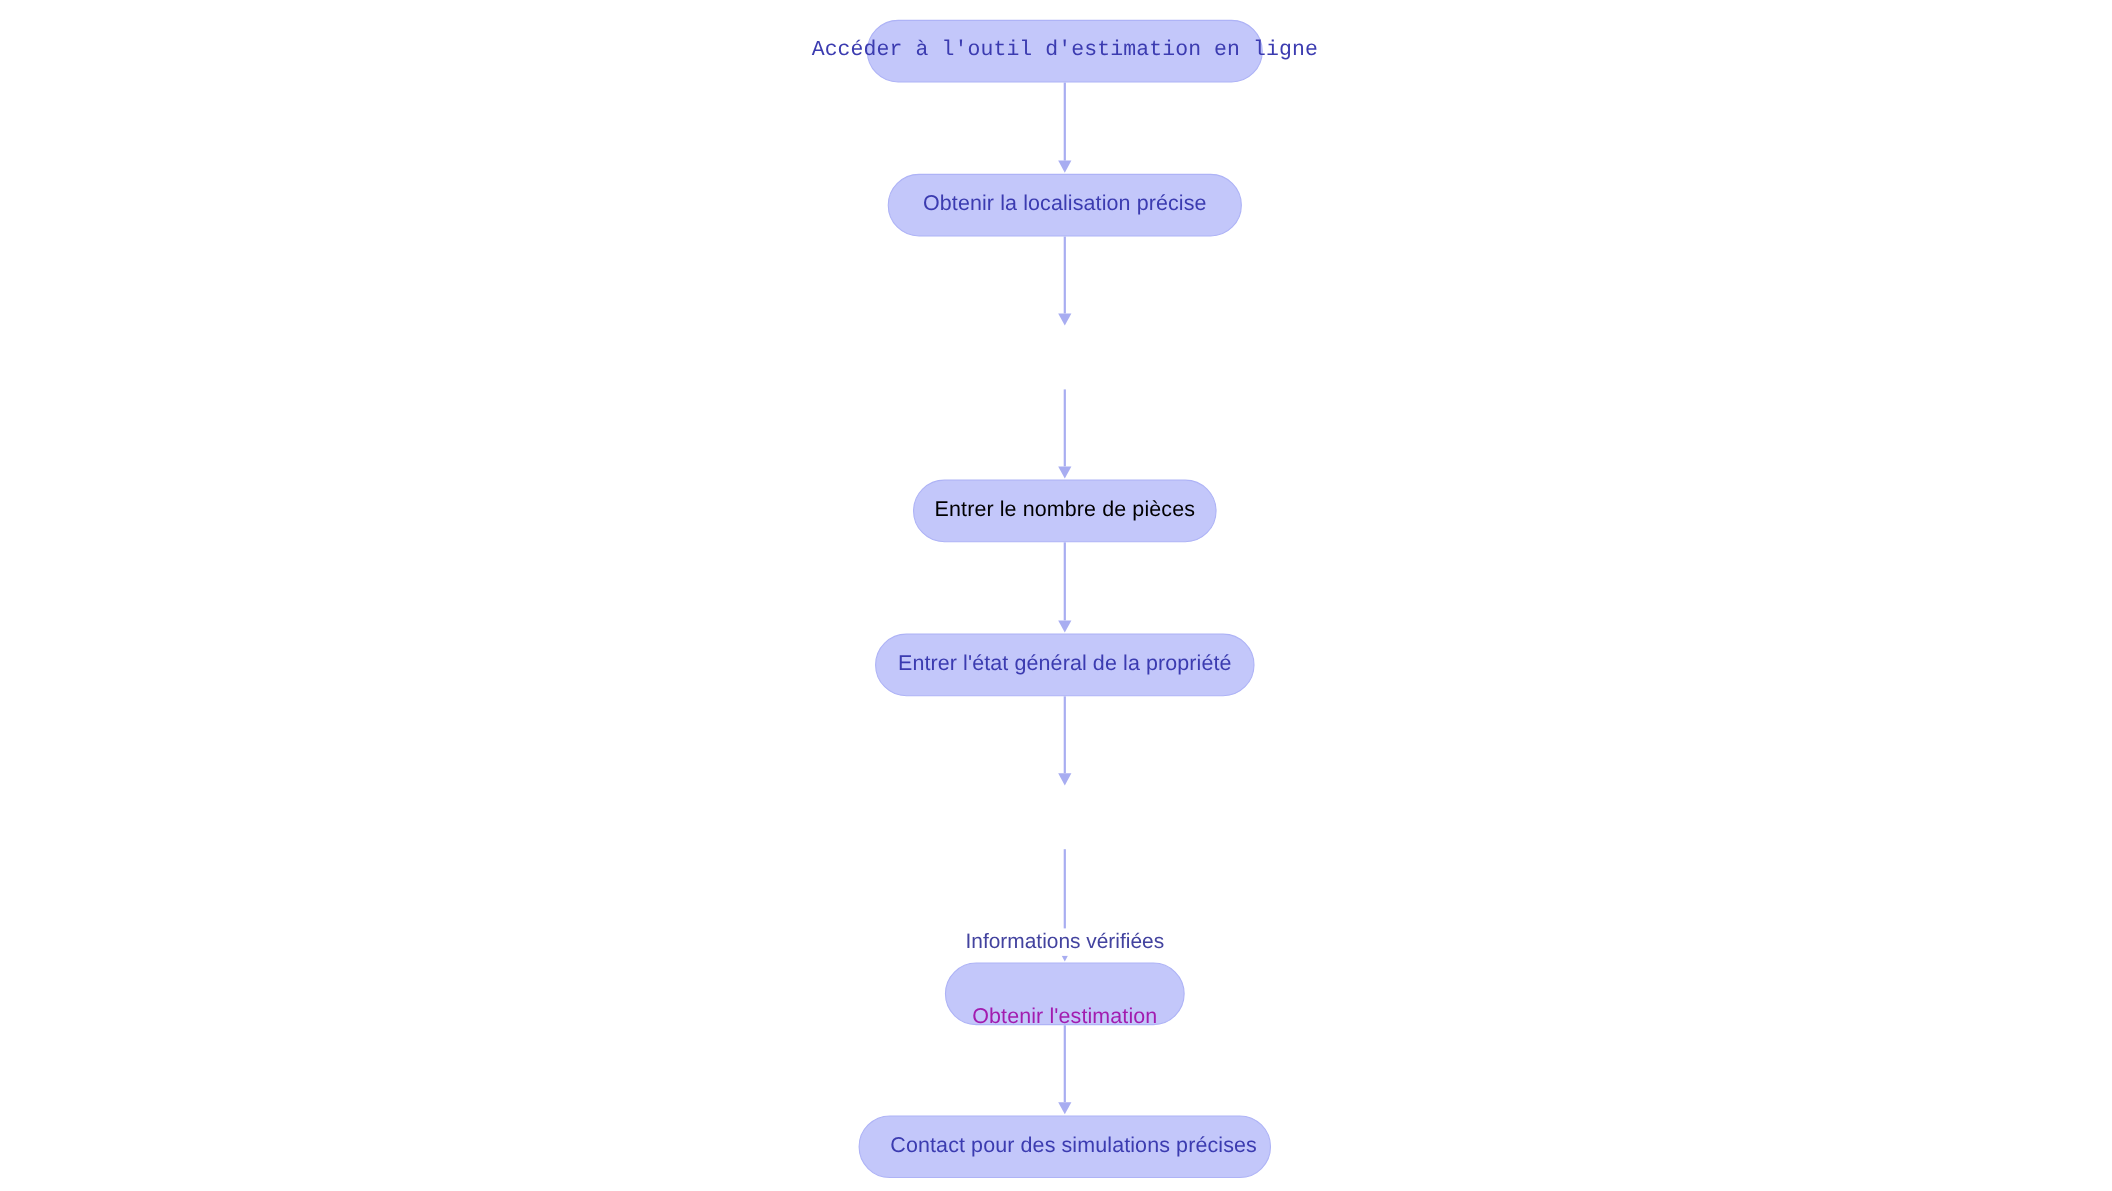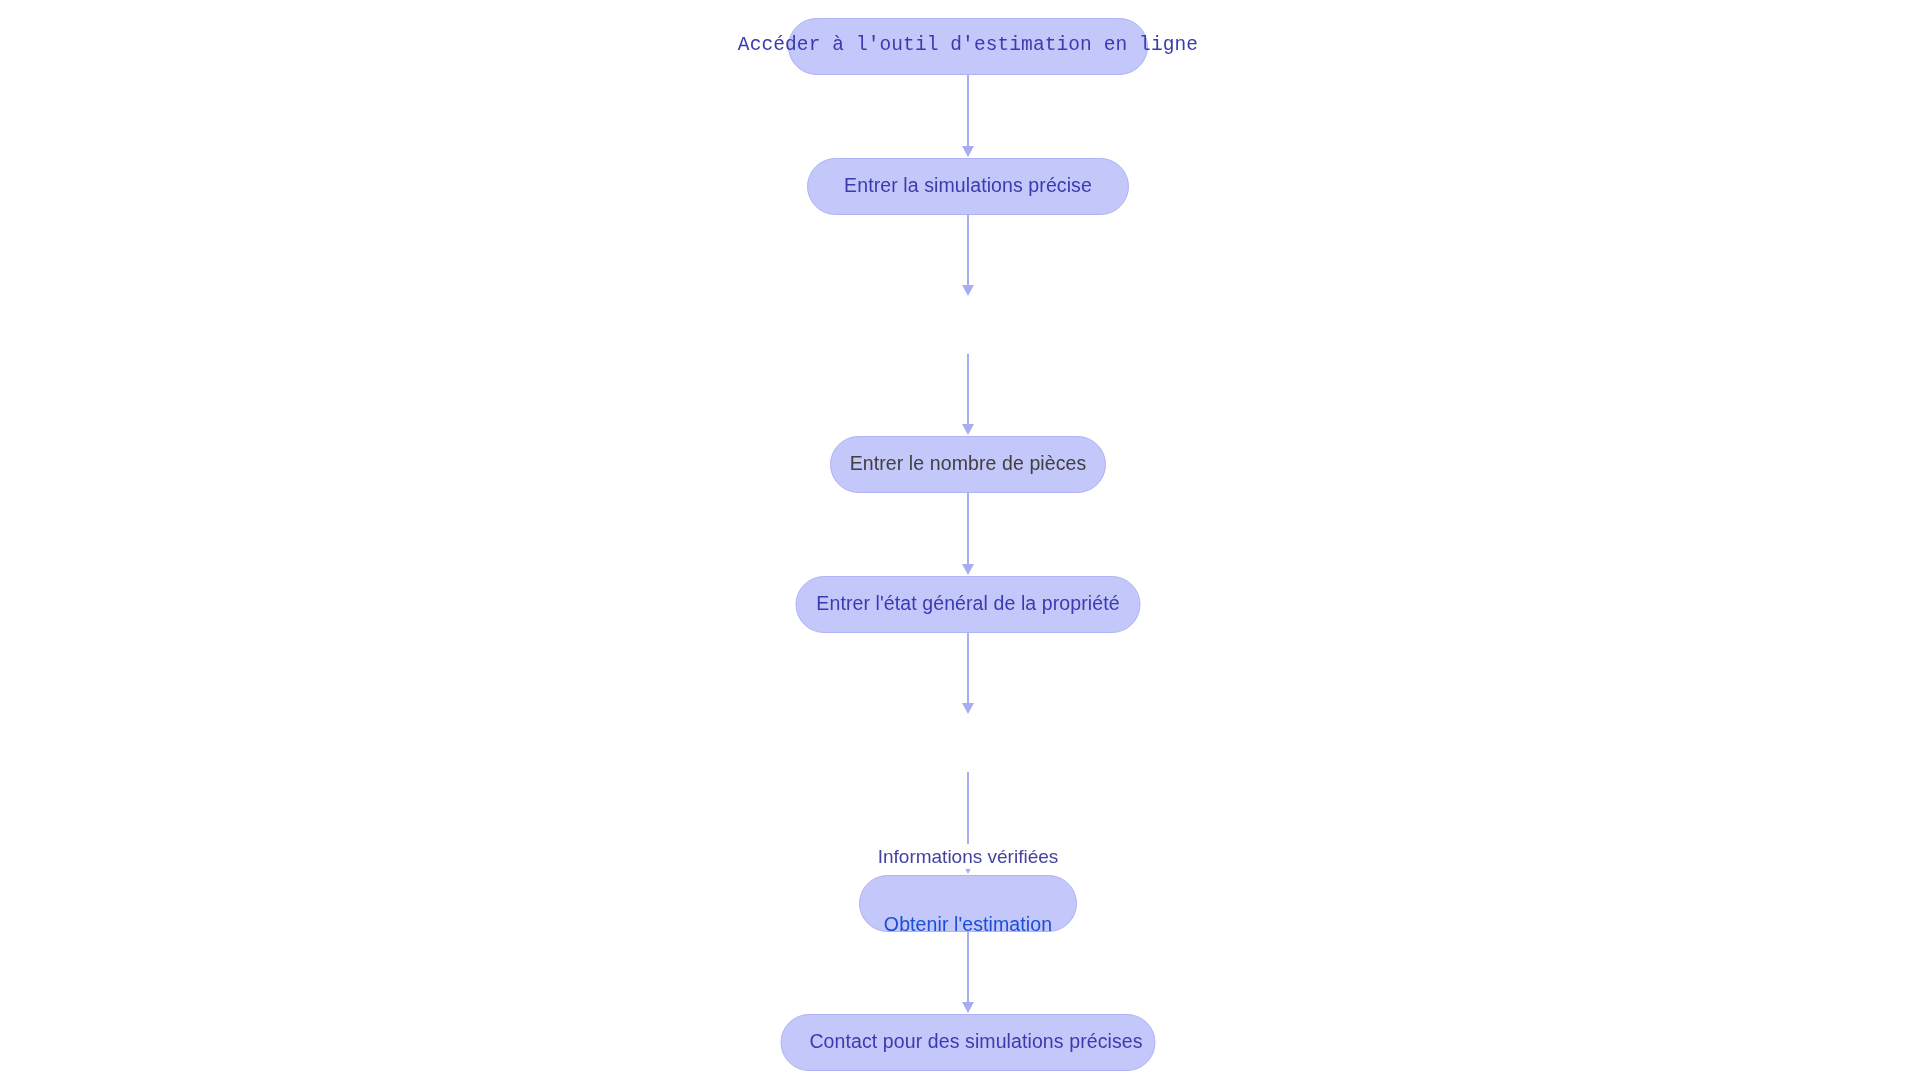--- a/index.html
+++ b/index.html
@@ -113,27 +113,27 @@
     </div>
     <div class="edge-label" style="left: 968px; top: 844px;">Informations vérifiées</div>
     <div class="edge" style="left: 968px; top: 932px; height: 81px;">
       <div class="edge-line" style="height: 70px;"></div>
       <div class="edge-arrowhead"></div>
     </div>
     <div class="node" style="left: 968px; top: 17.5px; width: 360px; background: rgb(195, 199, 250); border-color: rgb(174, 179, 246); font-family: Liberation Mono, monospace;">
       <span class="node-label" style="color: rgb(59, 59, 176);">Accéder à l'outil d'estimation en ligne</span>
     </div>
     <div class="node" style="left: 968px; top: 157.5px; width: 322px; background: rgb(195, 199, 250); border-color: rgb(174, 179, 246);">
-      <span class="node-label" style="color: rgb(59, 59, 176);">Entrer la simulations précise</span>
+      <span class="node-label" style="color: rgb(59, 59, 176);">Obtenir la localisation précise</span>
     </div>
     <div class="node" style="left: 968px; top: 435.5px; width: 276px; background: rgb(195, 199, 250); border-color: rgb(174, 179, 246);">
-      <span class="node-label" style="color: #404040;">Entrer le nombre de pièces</span>
+      <span class="node-label" style="color: #000000;">Entrer le nombre de pièces</span>
     </div>
     <div class="node" style="left: 968px; top: 575.5px; width: 345px; background: rgb(195, 199, 250); border-color: rgb(174, 179, 246);">
       <span class="node-label" style="color: rgb(59, 59, 176);">Entrer l'état général de la propriété</span>
     </div>
     <div class="node" style="left: 968px; top: 874.5px; width: 218px; background: rgb(195, 199, 250); border-color: rgb(174, 179, 246);">
-      <span class="node-label" style="color: #1d4ed8; margin-top: 43px;">Obtenir l'estimation</span>
+      <span class="node-label" style="color: #a21caf; margin-top: 43px;">Obtenir l'estimation</span>
     </div>
     <div class="node" style="left: 968px; top: 1013.5px; width: 375px; background: rgb(195, 199, 250); border-color: rgb(174, 179, 246);">
       <span class="node-label" style="color: rgb(59, 59, 176); margin-left: 16px;">Contact pour des simulations précises</span>
     </div>
   </div>
 
 </body></html>

